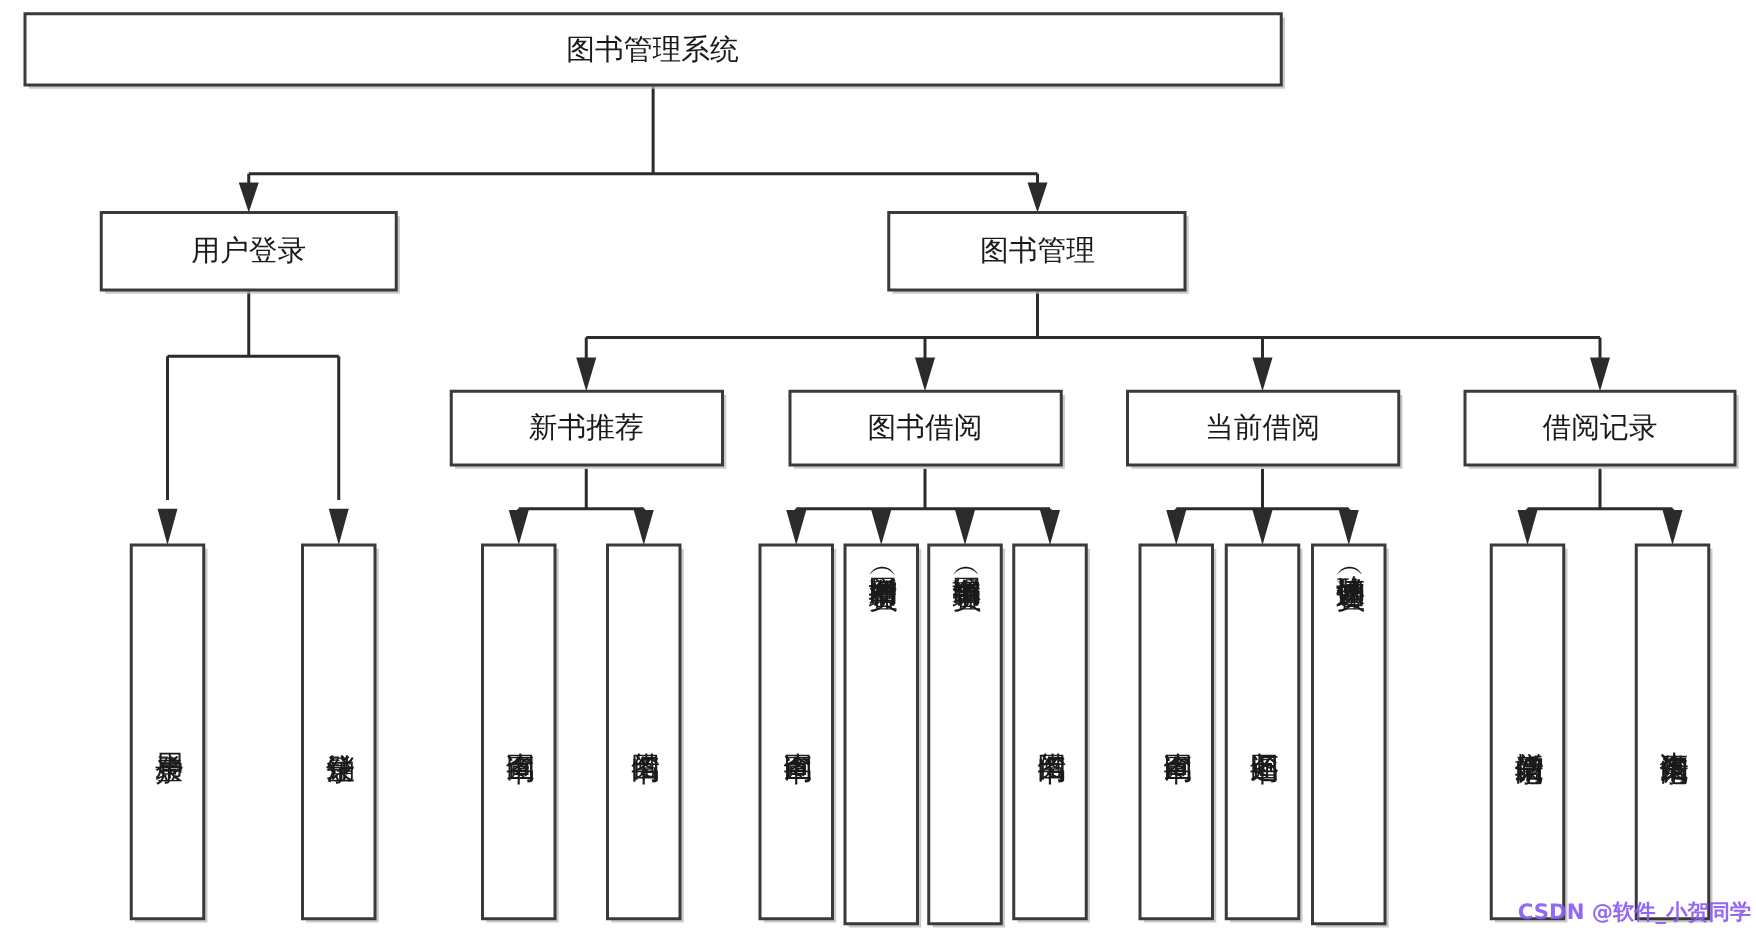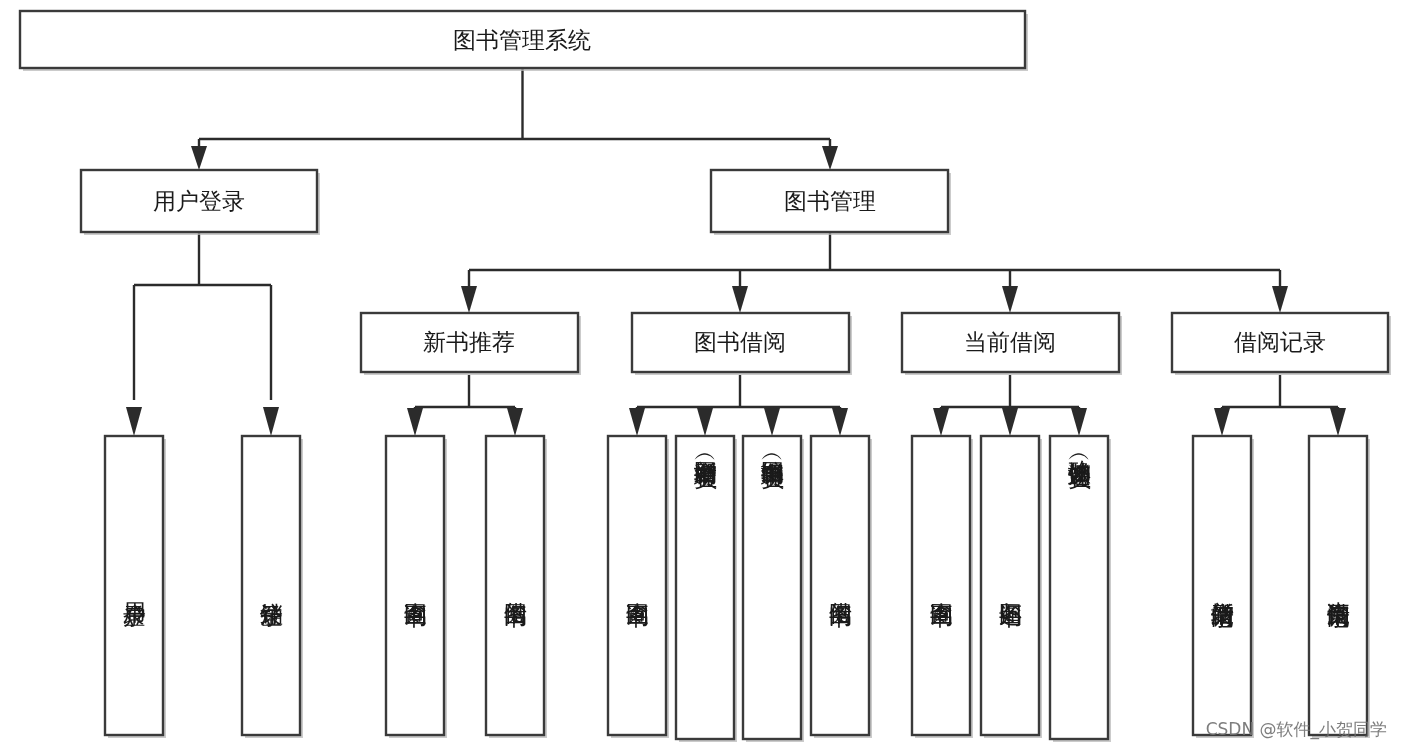--- a/index.html
+++ b/index.html
@@ -62,27 +62,28 @@
   }
   .leaf-label-wrap {
     position: absolute;
     display: flex;
     align-items: center;
     justify-content: center;
     pointer-events: none;
   }
   .watermark {
     position: absolute;
-    right: 18px;
+    right: 4px;
     bottom: 6px;
     font-family: "DejaVu Sans", "Liberation Sans", sans-serif;
     font-size: 17px;
-    color: #737373;
+    color: #8b5cf6;
     white-space: nowrap;
     opacity: 0.92;
+    font-weight: bold;
   }
 </style>
 </head>
 <body>
 
 <div id="diagram-root">
 
   <svg class="diagram-canvas" viewBox="0 0 1405 747">
 
     <g>

